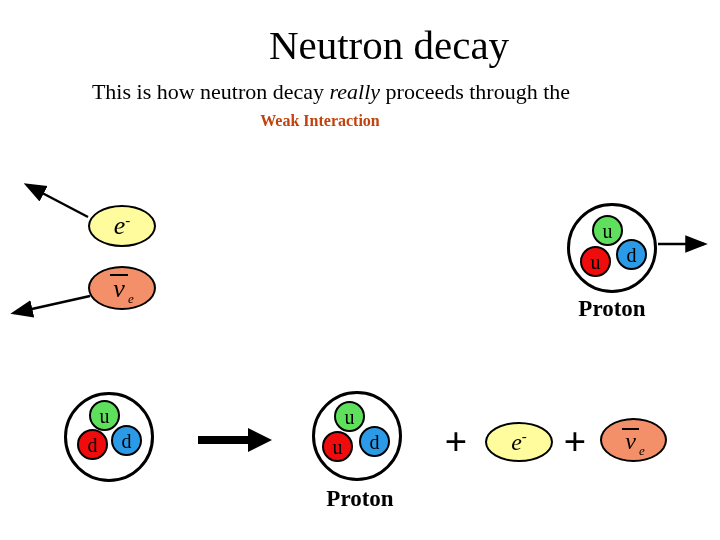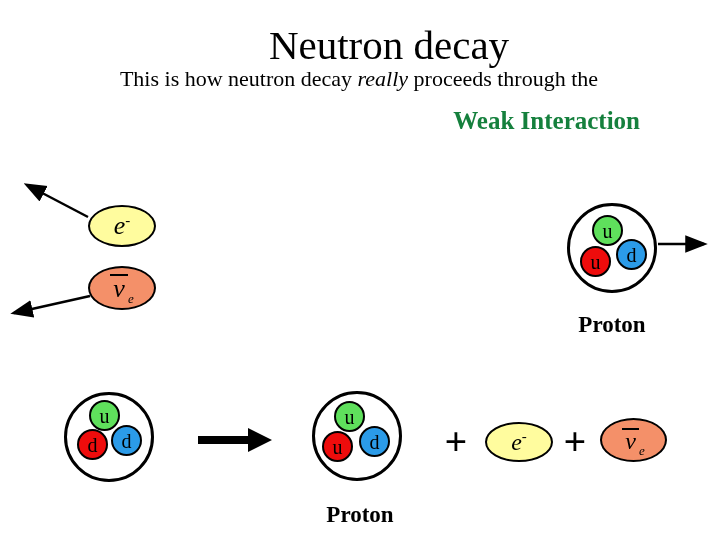--- a/index.html
+++ b/index.html
@@ -15,34 +15,33 @@
   .title {
     position: absolute;
     top: 22px; left: 0; width: 716px;
     text-align: center;
     font-size: 41px;
     line-height: 46px;
     margin-left: 31px;
   }
   .subtitle {
     position: absolute;
-    top: 66px; left: 0; width: 662px;
+    top: 79px; left: 0; width: 662px;
     text-align: center;
     font-size: 22px;
     line-height: 26px;
-    padding-left: 28px;
   }
   .highlight {
     position: absolute;
     top: 107px; left: 0; width: 640px;
-    text-align: right;
-    font-size: 25px;
+    text-align: center;
+    font-size: 16px;
     line-height: 27px;
     font-weight: bold;
-    color: #15803d;
+    color: #c2410c;
   }
   .ellipse {
     position: absolute;
     border: 2.5px solid #000;
     border-radius: 50%;
     box-sizing: border-box;
     display: flex;
     align-items: center;
     justify-content: center;
   }
@@ -75,21 +74,20 @@
     font-size: 20px;
     line-height: 1;
   }
   .hlabel {
     position: absolute;
     width: 130px;
     text-align: center;
     font-weight: bold;
     font-size: 23px;
     line-height: 26px;
-    margin-top: 16px;
   }
   .plus {
     position: absolute;
     width: 40px; height: 46px;
     display: flex;
     align-items: center;
     justify-content: center;
     font-size: 40px;
     font-weight: bold;
     line-height: 1;

